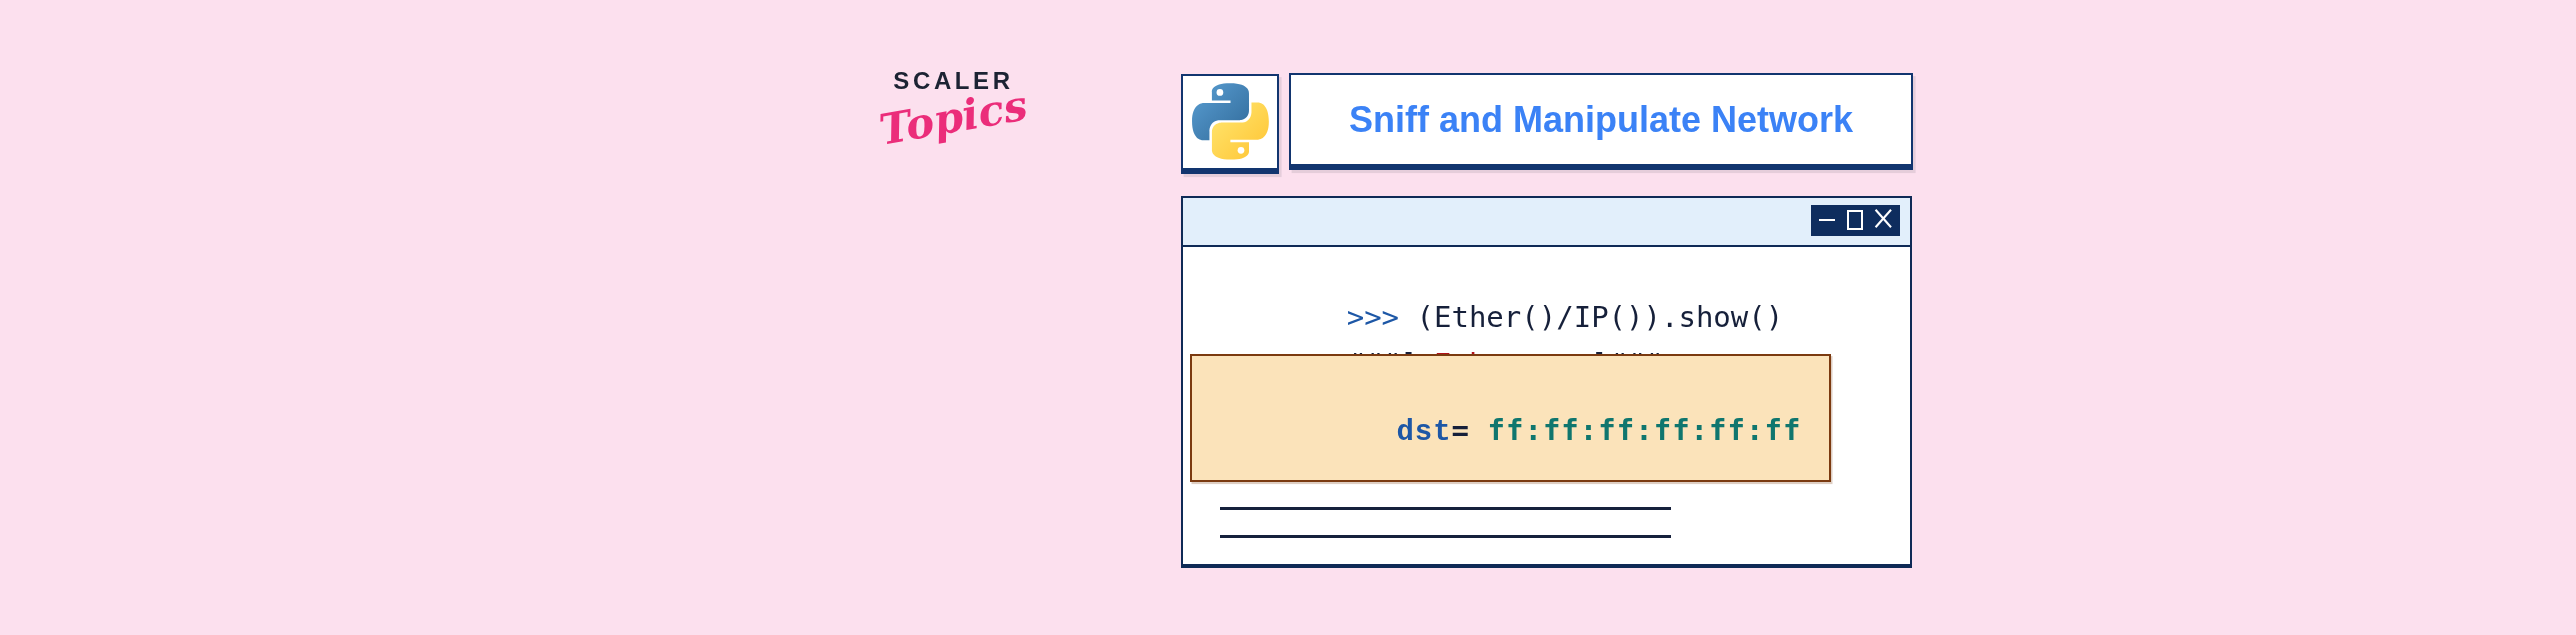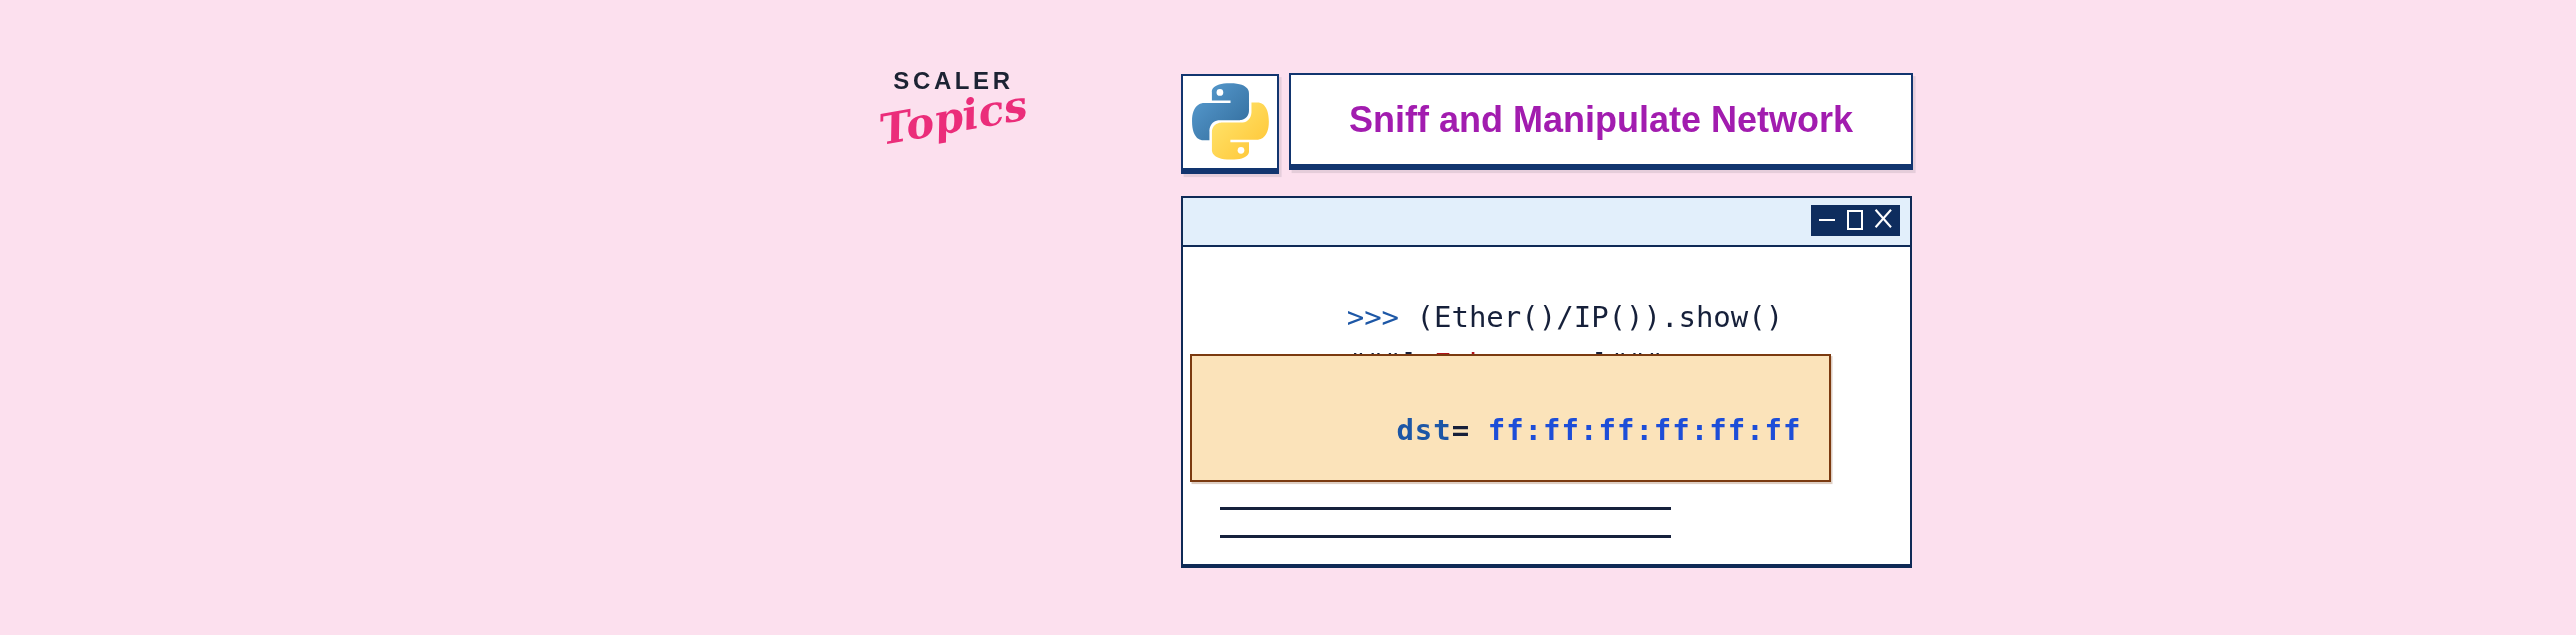--- a/index.html
+++ b/index.html
@@ -13,21 +13,21 @@
   .brand-topics{display:inline-block;font-family:"DejaVu Serif",serif;font-style:italic;font-weight:bold;
     font-size:42px;color:#EB2D7A;line-height:1;transform:rotate(-10deg);margin-top:4.1px;}
 
   
   .pybox{position:absolute;left:1181px;top:74px;width:98px;height:100px;box-sizing:border-box;
     background:#FFFFFF;border:2.6px solid #12356F;border-bottom-width:6.7px;
     display:flex;align-items:center;justify-content:center;box-shadow:2.6px 3.1px 0 rgba(28,35,51,0.10);}
   .titlebox{position:absolute;left:1289px;top:73px;width:624px;height:97px;box-sizing:border-box;
     background:#FFFFFF;border:2.6px solid #12356F;border-bottom-width:6.7px;
     display:flex;align-items:center;justify-content:center;box-shadow:2.6px 3.1px 0 rgba(28,35,51,0.10);}
-  .titlebox .page-title{font-size:36px;font-weight:bold;color:#a21caf;white-space:nowrap;}
+  .titlebox .page-title{font-size:36px;font-weight:bold;color:#3b82f6;white-space:nowrap;}
 
   
   .terminal{position:absolute;left:1181px;top:196px;width:731px;height:372px;box-sizing:border-box;
     background:#FFFFFF;border:2.1px solid #0F2A56;border-bottom-width:4.6px;}
   .titlebar{position:relative;height:47px;background:#E2EFFB;border-bottom:2.1px solid #0F2A56;}
   .controls{position:absolute;top:6.7px;right:10.3px;width:89px;height:31px;background:#0E2D5E;
     display:flex;align-items:center;justify-content:center;gap:8.8px;}
   .ctl{display:flex;align-items:center;justify-content:center;width:19.6px;height:25px;
     background:transparent;border:none;padding:0;cursor:pointer;}
   .glyph-min{width:16.5px;height:2.6px;background:#FFFFFF;}
@@ -38,23 +38,23 @@
   .row-prompt{top:16px;}
   .row-layer{top:63px;}
   .prompt-symbol{color:#1D57A6;}
   .prompt-code{margin-left:1ch;}
   .layer-name{color:#B1121B;margin:0 1ch;}
 
   .fieldbox{position:absolute;left:7.2px;top:107px;width:641px;height:128px;box-sizing:border-box;
     background:#FBE3BA;border:2.1px solid #7B3A10;padding:17px 0 0 19.6px;box-shadow:1.5px 2.1px 0 rgba(123,58,16,0.25);}
   .field-row{font-size:29px;line-height:38px;font-weight:bold;white-space:pre;letter-spacing:1px;}
   .field-row + .field-row{margin-top:11.3px;}
-  .field-label{color:#1D57A6;}
+  .field-label{color:#1D57A6;font-family:Liberation Mono, monospace;}
   .field-eq{color:#16203A;}
-  .field-value{color:#1d4ed8;margin-left:1ch;}
+  .field-value{color:#0f766e;margin-left:1ch;}
 
   .rule{position:absolute;left:37px;width:451px;height:3.1px;background:#16213C;}
   .rule-1{top:260px;}
   .rule-2{top:288px;}
 </style>
 </head>
 <body>
 
 <div class="canvas">
 

